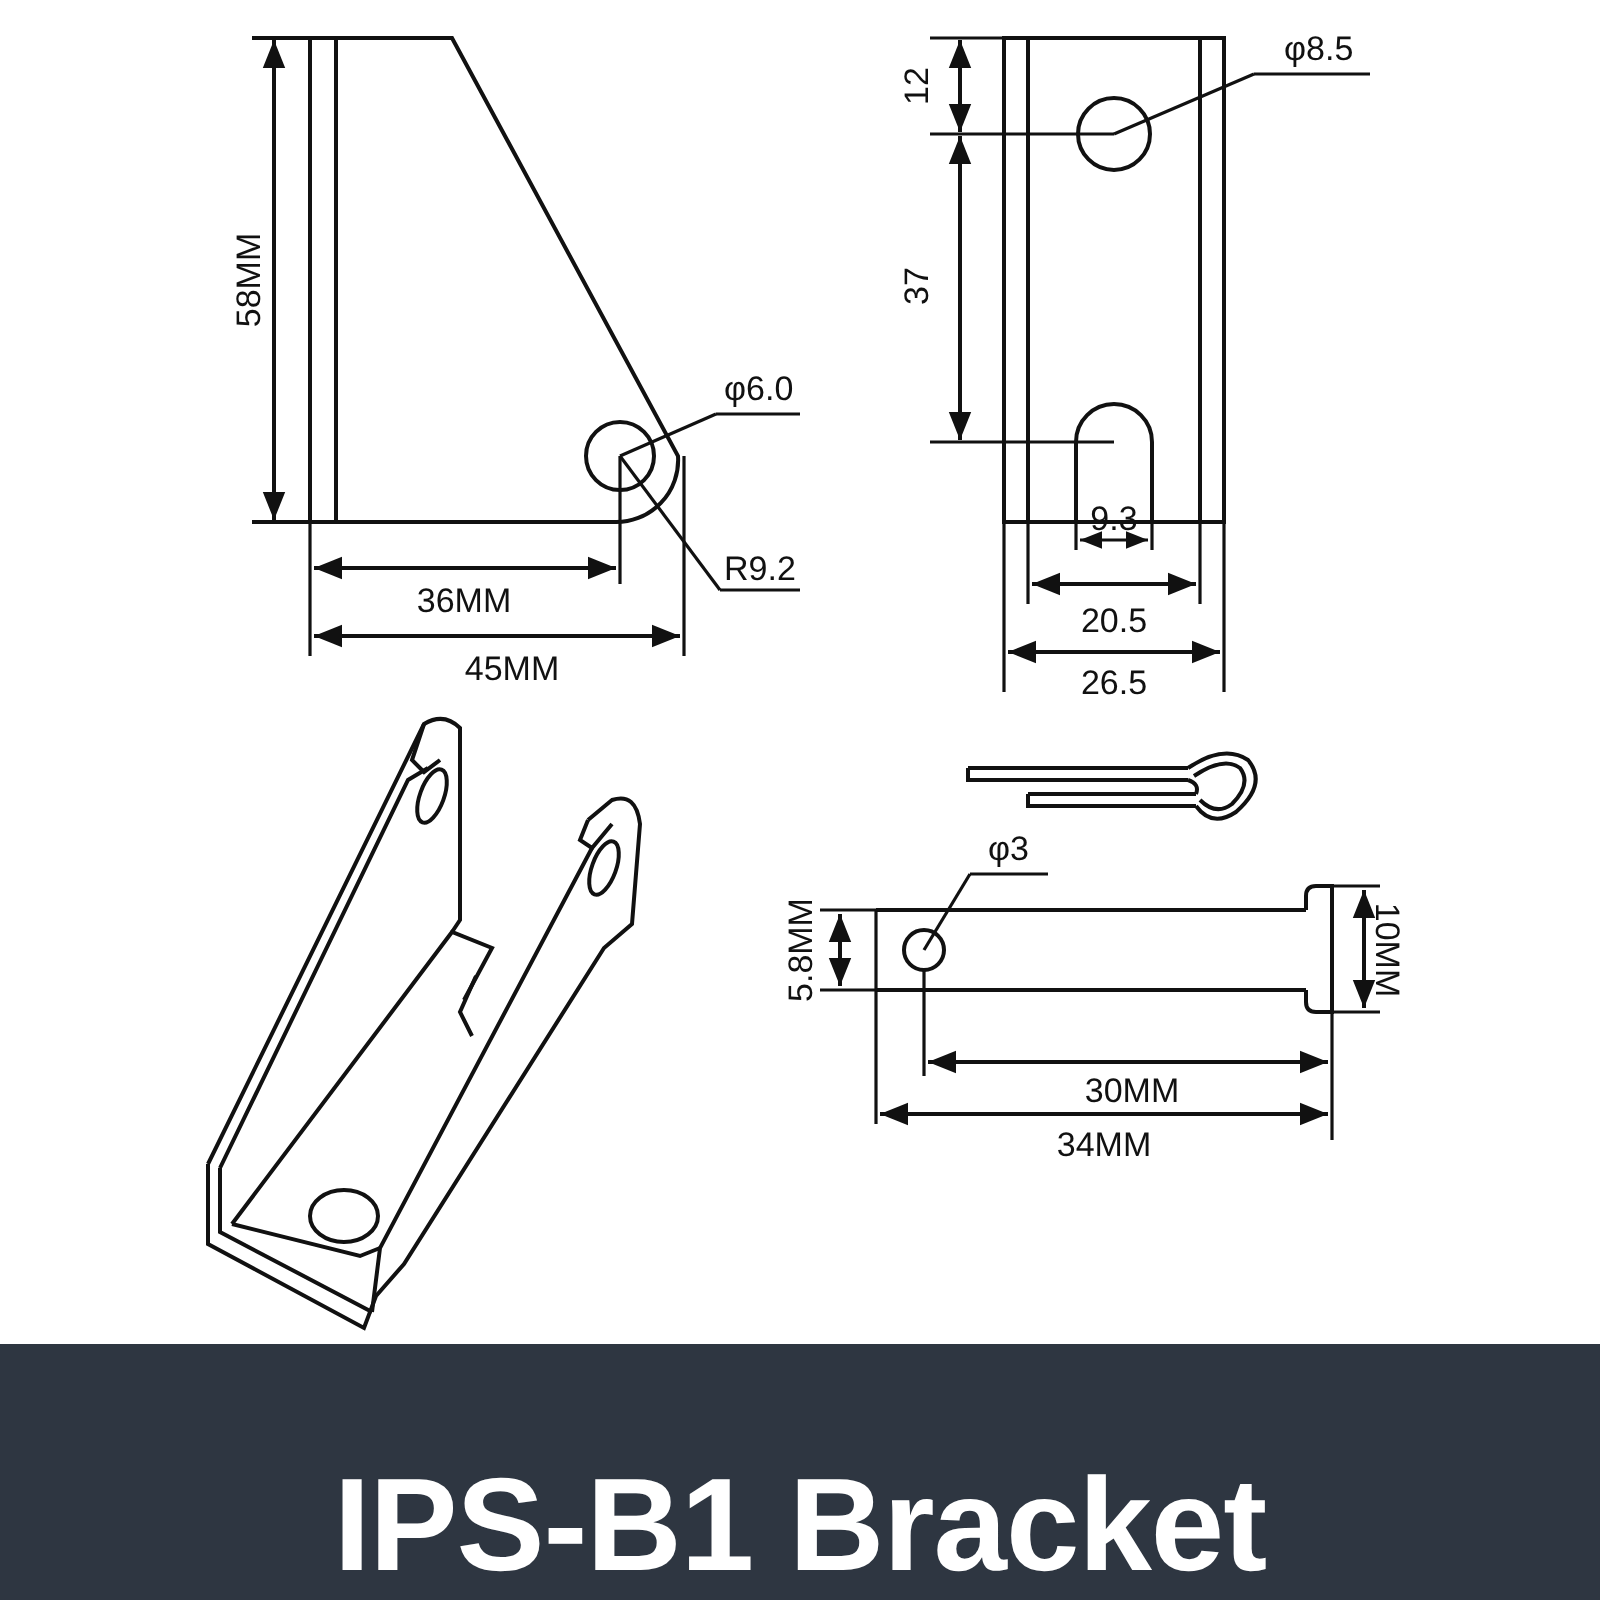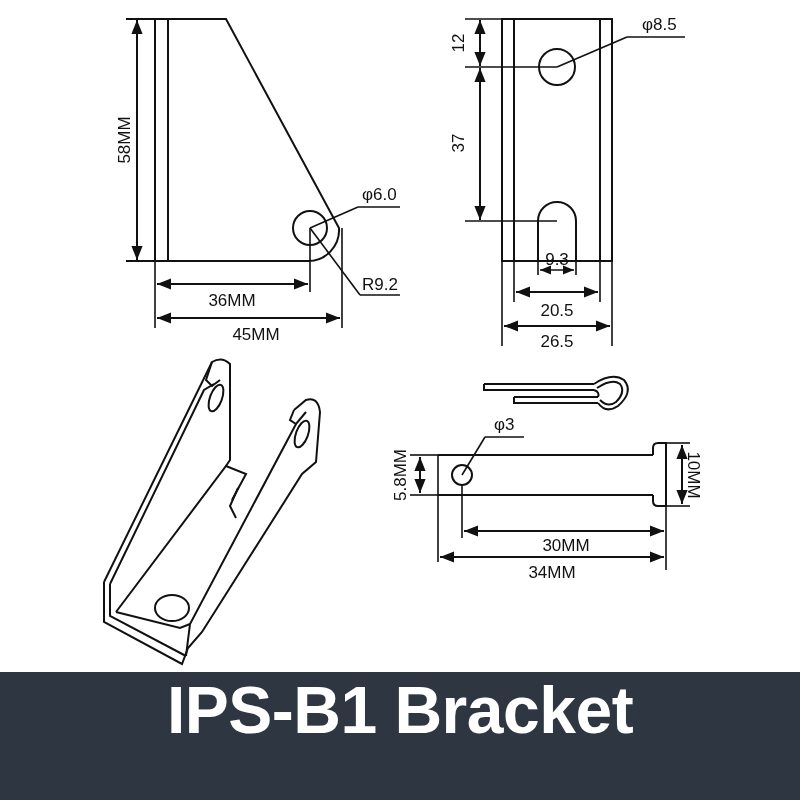--- a/index.html
+++ b/index.html
@@ -1,21 +1,21 @@
 <!DOCTYPE html>
 <html><head>
   <meta charset="utf-8">
   <style>
     html, body { margin: 0; padding: 0; background: #ffffff; }
     body { width: 800px; height: 800px; position: relative; overflow: hidden; font-family: "Liberation Sans", sans-serif; }
     #drawing { position: absolute; left: 0; top: 0; width: 800px; height: 672px; }
     .ln { stroke: #111; stroke-width: 2; fill: none; }
     .ln-thin { stroke: #111; stroke-width: 1.6; fill: none; }
     .lbl { font-family: "Liberation Sans", sans-serif; font-size: 17px; fill: #111; }
-    #banner { position: absolute; left: 0; top: 672px; width: 800px; height: 128px; background: #2e3641; display: flex; align-items: flex-start; justify-content: center; }
+    #banner { position: absolute; left: 0; top: 672px; width: 800px; height: 128px; background: #2e3641; display: flex; align-items: flex-end; justify-content: center; }
     #banner-title { color: #ffffff; font-family: "Liberation Sans", sans-serif; font-weight: bold; font-size: 66px; letter-spacing: -0.5px; }
   </style>
 </head>
 <body>
 
 <svg id="drawing" viewBox="0 0 800 672" xmlns="http://www.w3.org/2000/svg">
   <defs>
     <marker id="ar" viewBox="0 0 10 10" refX="10" refY="5" markerWidth="7" markerHeight="7" orient="auto-start-reverse">
       <path d="M0,1 L10,5 L0,9 z" fill="#111"></path>
     </marker>

